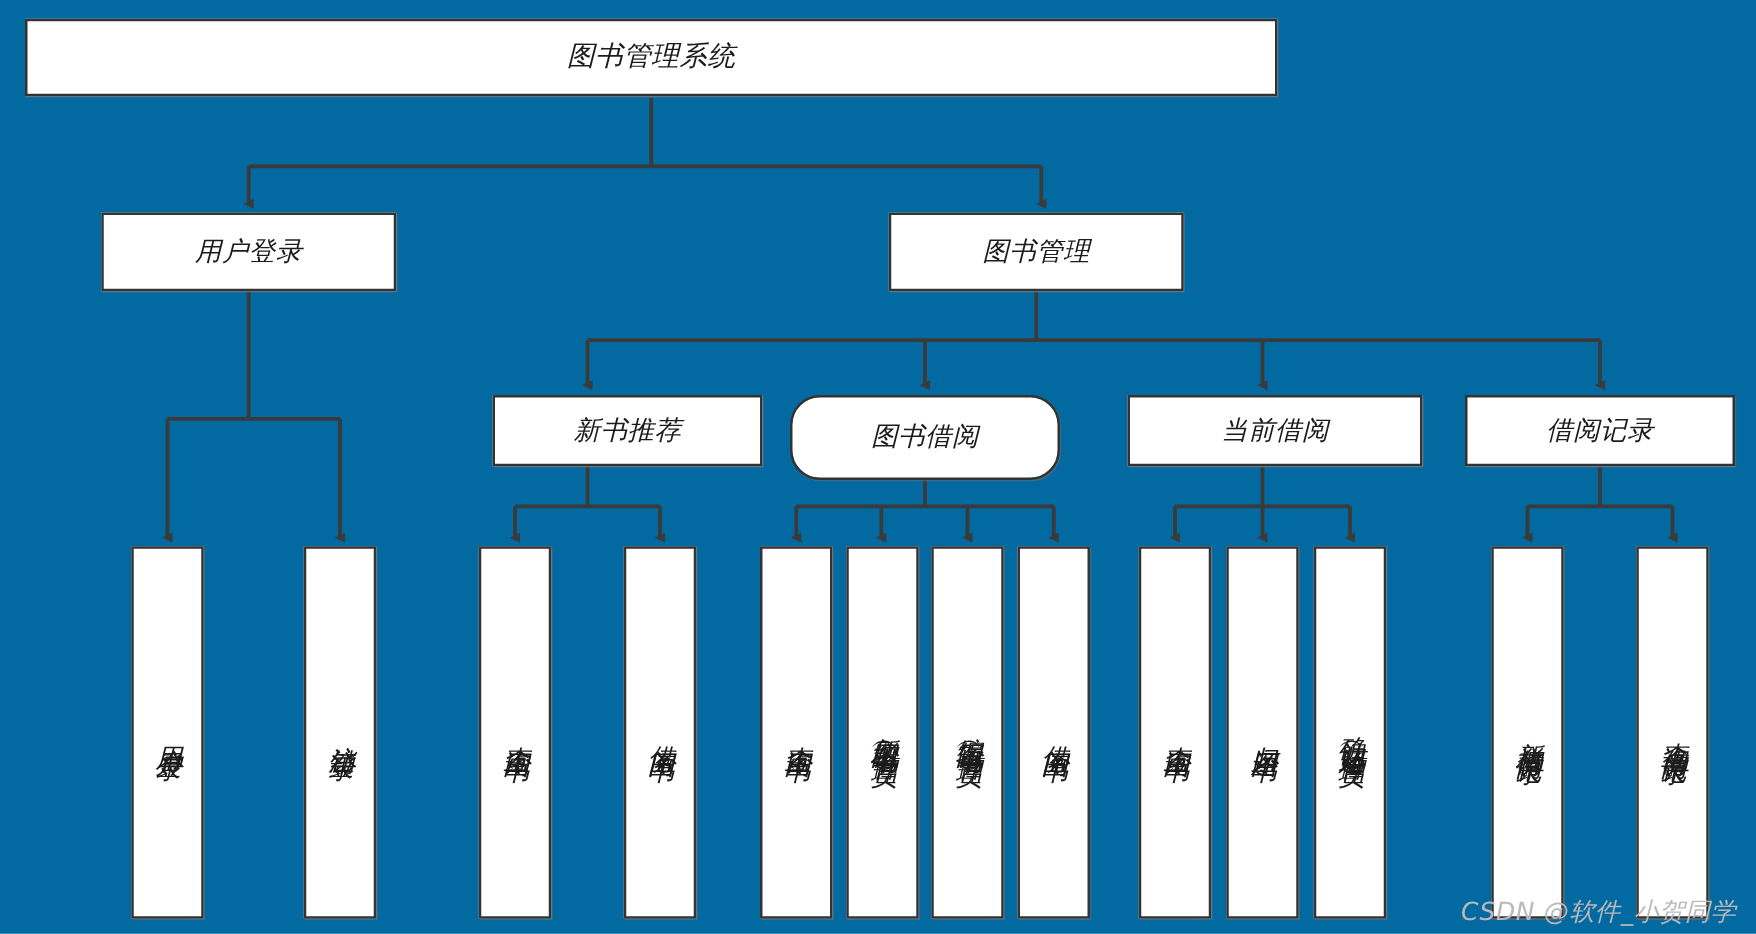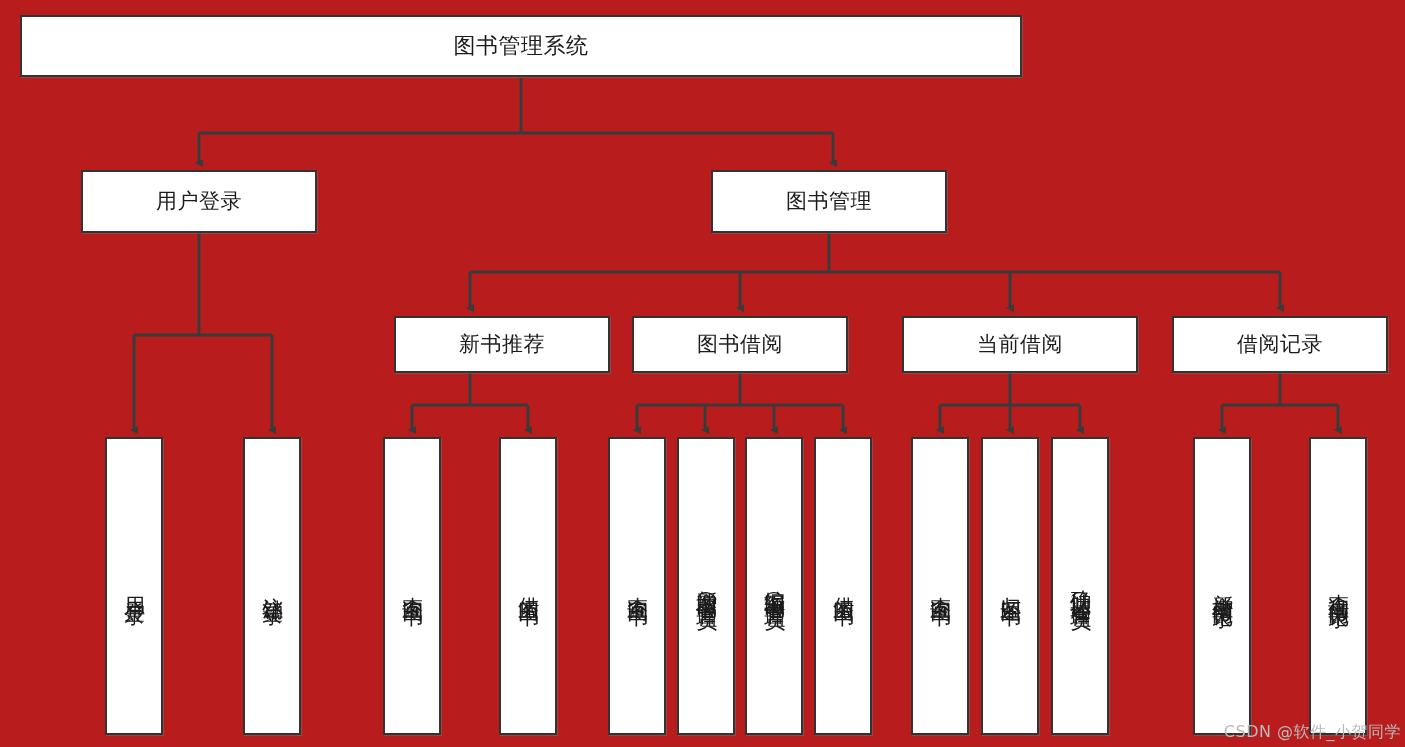--- a/index.html
+++ b/index.html
@@ -12,21 +12,22 @@
     width: 1405px;
     height: 747px;
     font-family: "DejaVu Sans", "Liberation Sans", sans-serif;
     color: #1a1a1a;
     overflow: hidden;
   }
   #diagram-root {
     position: relative;
     width: 1405px;
     height: 747px;
-    background: #b91c1c;
+    background: #0369a1;
+    font-style: italic;
   }
   #edge-layer {
     position: absolute;
     left: 0;
     top: 0;
     width: 1405px;
     height: 747px;
     pointer-events: none;
   }
   .node {
@@ -61,23 +62,23 @@
   .node.vert .node-label {
     writing-mode: vertical-rl;
     text-orientation: upright;
     font-size: 21px;
     line-height: 1.32;
     letter-spacing: 3px;
     max-height: 100%;
   }
   #watermark {
     position: absolute;
-    right: 4px;
+    right: 16px;
     bottom: 4px;
-    font-size: 16px;
+    font-size: 20px;
     color: #b9b9b9;
     white-space: nowrap;
     letter-spacing: 0.5px;
     user-select: none;
   }
 </style>
 </head>
 <body>
 
 <div id="diagram-root">
@@ -141,21 +142,21 @@
   </div>
 
   <div class="node horiz" style="left:711px; top:170px; width:236px; height:63px;align-items:center;">
     <span class="node-label">图书管理</span>
   </div>
 
   <div class="node horiz" style="left:362px; top:316px; width:216px; height:57px;margin-left:32px;">
     <span class="node-label">新书推荐</span>
   </div>
 
-  <div class="node horiz" style="left:632px; top:316px; width:216px; height:57px;">
+  <div class="node horiz" style="left:632px; top:316px; width:216px; height:68px;border-radius:24px;">
     <span class="node-label">图书借阅</span>
   </div>
 
   <div class="node horiz" style="left:902px; top:316px; width:236px; height:57px;">
     <span class="node-label">当前借阅</span>
   </div>
 
   <div class="node horiz" style="left:1172px; top:316px; width:216px; height:57px;">
     <span class="node-label">借阅记录</span>
   </div>

